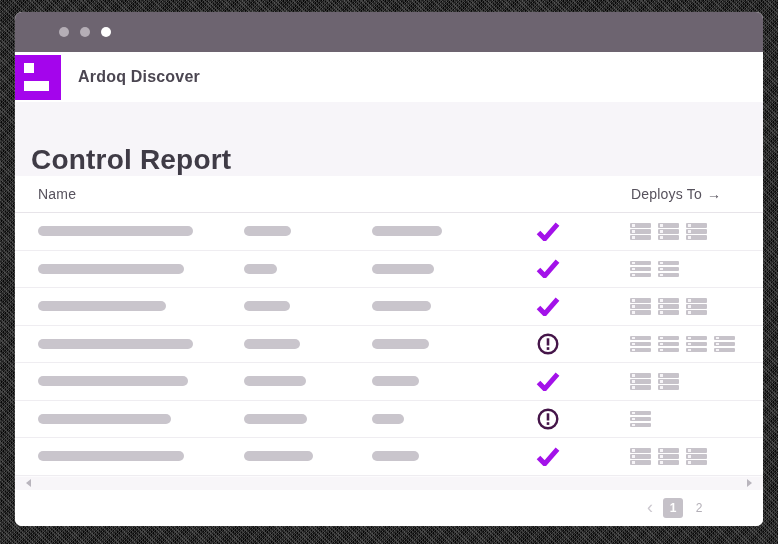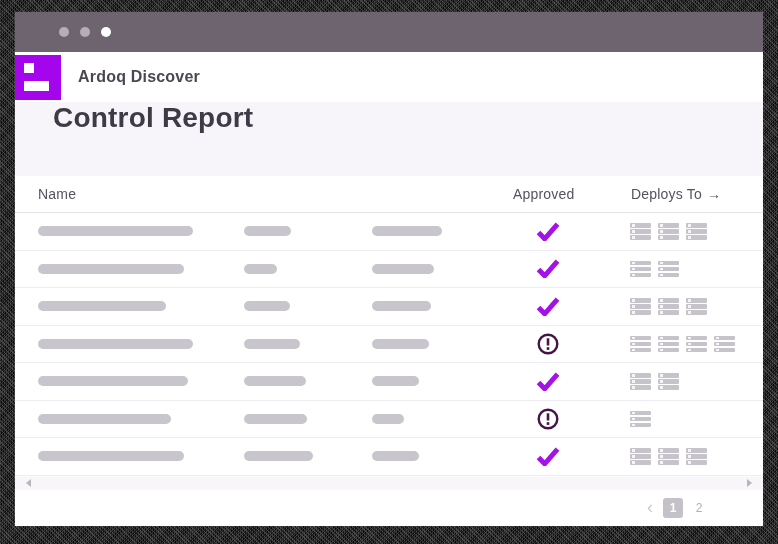--- a/index.html
+++ b/index.html
@@ -7,37 +7,37 @@
   body {
     font-family:"Liberation Sans", sans-serif;
     background-color:#070707;
     background-image:
       repeating-linear-gradient(45deg, rgba(150,150,150,.28) 0 1px, transparent 1px 3px),
       repeating-linear-gradient(-45deg, rgba(220,220,220,.14) 0 1px, transparent 1px 2px),
       repeating-linear-gradient(90deg, rgba(60,60,60,.45) 0 1px, transparent 1px 2px);
   }
   .window {
     position:absolute; left:15px; top:12px; width:748px; height:514px;
-    background:#fff; border-radius:0; overflow:hidden;
+    background:#fff; border-radius:7px; overflow:hidden;
     box-shadow:0 0 0 1px rgba(255,255,255,.05);
     display:flex; flex-direction:column;
   }
   
   .topbar { height:40px; background:#6d6470; display:flex; align-items:center; padding-left:44px; flex:0 0 auto; }
   .dot { width:10px; height:10px; border-radius:50%; margin-right:11px; }
   .dot-gray { background:#b5aeb6; }
   .dot-white { background:#ffffff; }
   
   .appbar { height:50px; background:#ffffff; display:flex; align-items:center; flex:0 0 auto; }
   .logo { width:46px; height:45px; background:#a405ec; position:relative; margin-top:3px; align-self:flex-start; flex:0 0 auto; }
   .logo-sq { position:absolute; left:9px; top:8px; width:10px; height:10px; background:#fff; }
   .logo-bar { position:absolute; left:9px; top:26px; width:25px; height:10px; background:#fff; }
   .app-title { margin-left:17px; font-size:16px; font-weight:700; color:#4b4651; letter-spacing:.2px; }
   
-  .hero { height:74px; background:#f7f5f9; display:flex; align-items:flex-start; padding-left:38px; flex:0 0 auto; }
+  .hero { height:74px; background:#f7f5f9; display:flex; align-items:flex-end; padding-left:16px; flex:0 0 auto; }
   .hero h1 { font-size:28px; font-weight:700; color:#3f3b46; letter-spacing:.2px; }
   
   .thead { height:37px; background:#fff; position:relative; border-bottom:1px solid #e7e4e9; flex:0 0 auto;text-decoration:underline; }
   .col { position:absolute; top:0; height:100%; display:flex; align-items:center; font-size:14px; color:#57525d; letter-spacing:.2px; }
   .col-name { left:23px; }
   .col-desc { left:229px; }
   .col-eff { left:357px; }
   .col-approved { left:498px; }
   .col-deploys { left:616px; }
   .arrow { margin-left:5px; font-size:14px; color:#57525d; }
@@ -80,21 +80,20 @@
     </div>
     <span class="app-title">Ardoq Discover</span>
   </div>
 
   <div class="hero">
     <h1>Control Report</h1>
   </div>
 
   <div class="thead">
     <span class="col col-name">Name</span>
-    <span class="col col-approved">Approved</span>
     <span class="col col-deploys">
         <span>Deploys To</span>
         <span class="arrow">→</span>
       </span>
   </div>
 
   <div class="tbody">
       <div class="trow">
         <div class="bar" style="left: 23px; width: 155px;"></div>
         <div class="bar" style="left: 229px; width: 47px;"></div>

